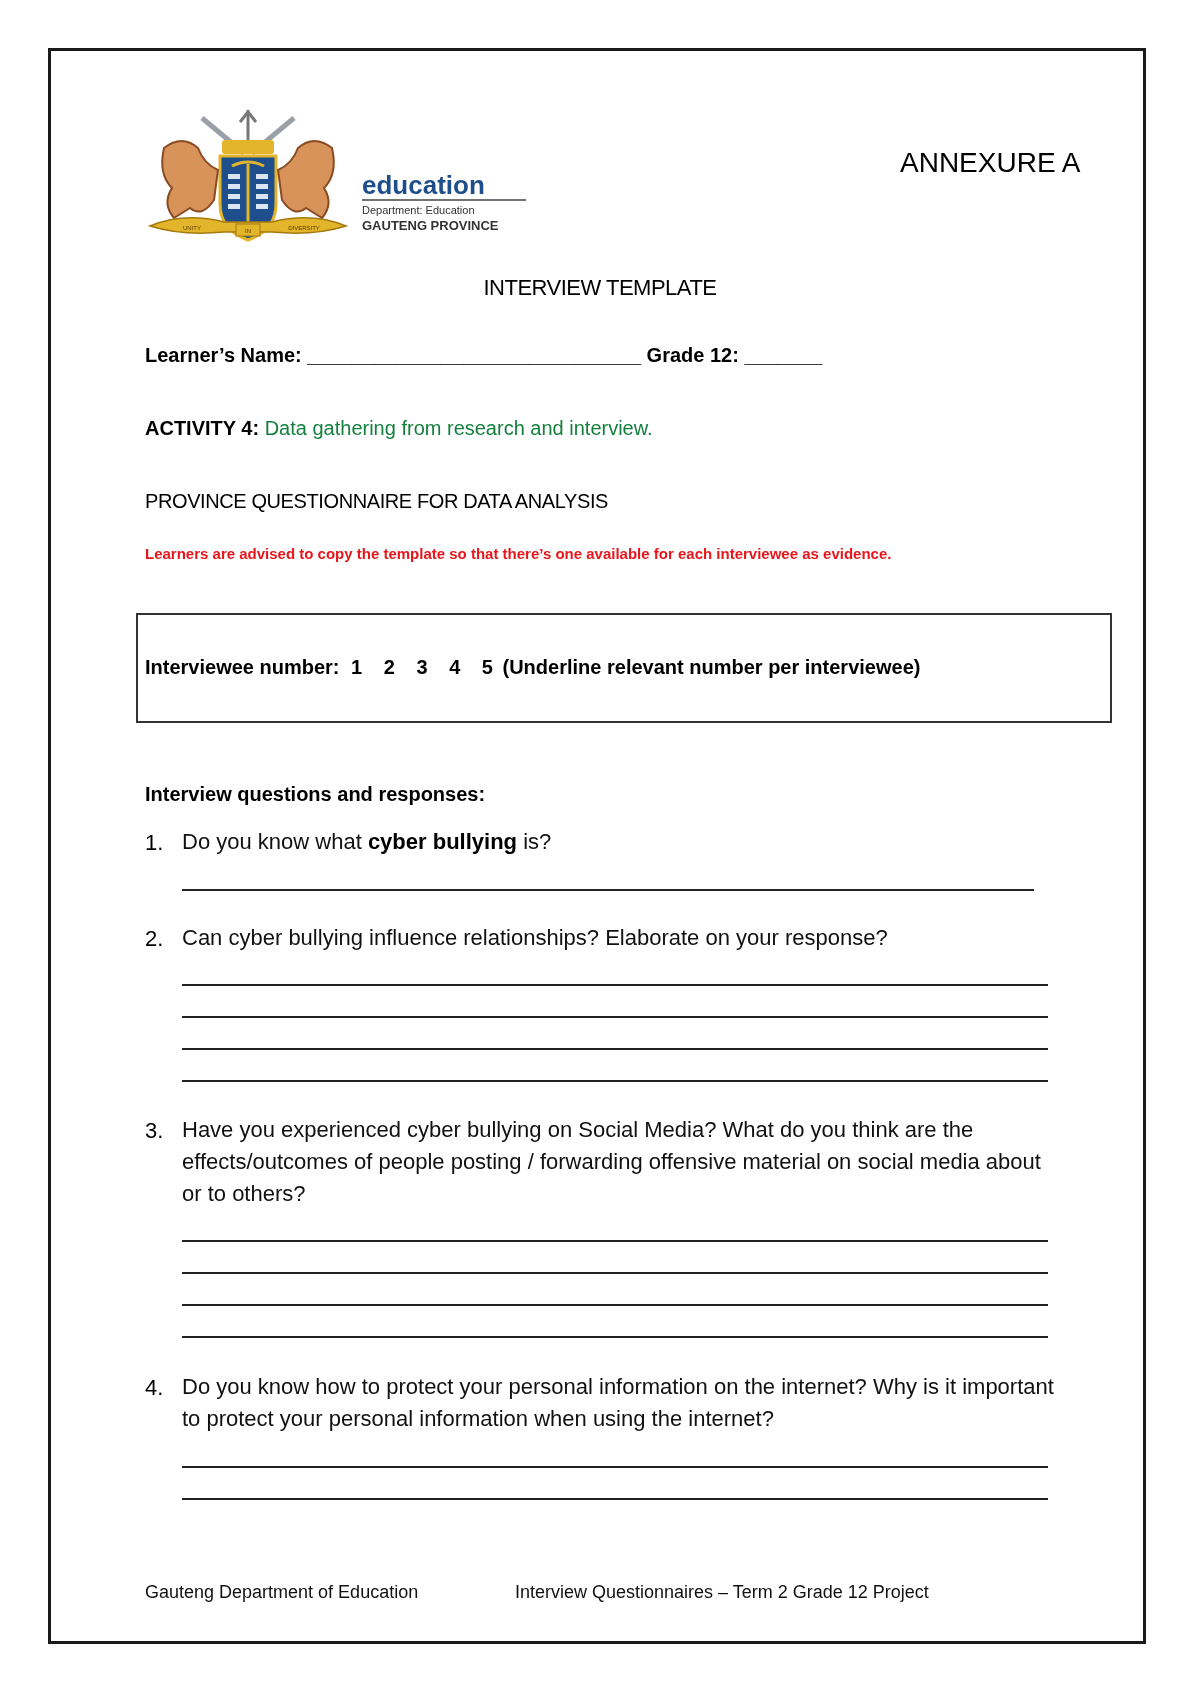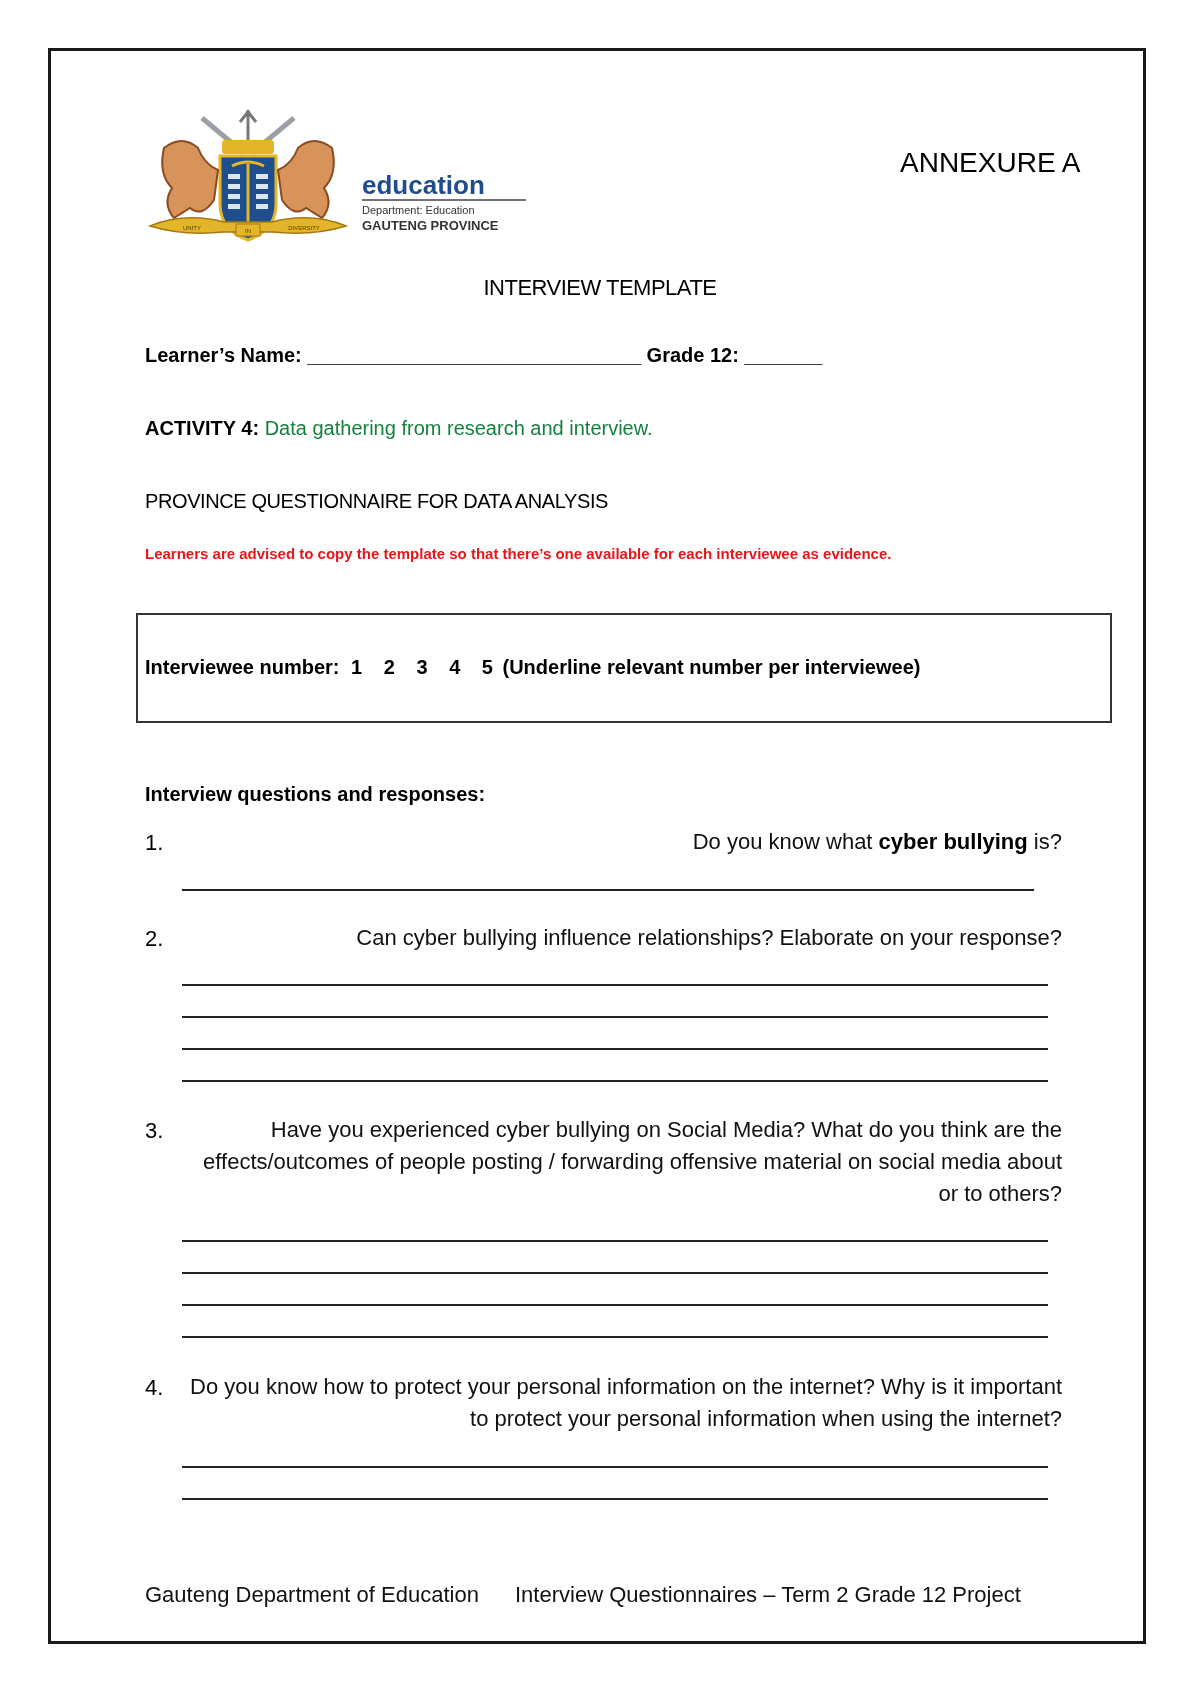--- a/index.html
+++ b/index.html
@@ -14,23 +14,23 @@
   .line-text { font-size: 20px; white-space: nowrap; }
   .bold { font-weight: bold; }
   .learner { left: 145px; top: 344px; }
   .activity { left: 145px; top: 417px; }
   .questionnaire { left: 145px; top: 490px; letter-spacing: -0.4px; }
   .advice { left: 145px; top: 537px; color: #e8161b; font-weight: bold; font-size: 15px; line-height: 33px; width: 900px; }
   .box { left: 136px; top: 613px; width: 976px; height: 110px; border: 2px solid #333; box-sizing: border-box; }
   .interviewee { left: 145px; top: 656px; }
   .responses-head { left: 145px; top: 783px; }
   .q-num { font-size: 22px; }
-  .q-text { font-size: 22px; line-height: 32px; width: 880px; color: #111; text-align: right; }
+  .q-text { font-size: 22px; line-height: 32px; width: 880px; color: #111; }
   .rule { height: 0; border-top: 2px solid #222; }
-  .footer { font-family: "Liberation Sans", sans-serif; font-size: 22px; color: #111; top: 1582px; }
+  .footer { font-family: "Liberation Sans", sans-serif; font-size: 18px; color: #111; top: 1582px; }
 </style>
 </head>
 <body>
 
 <div class="page-border"></div>
 
 <div class="abs logo">
   <svg width="390" height="140" viewBox="0 0 390 140">
 
     <line x1="58" y1="10" x2="100" y2="45" stroke="#9aa0a6" stroke-width="5"></line>

